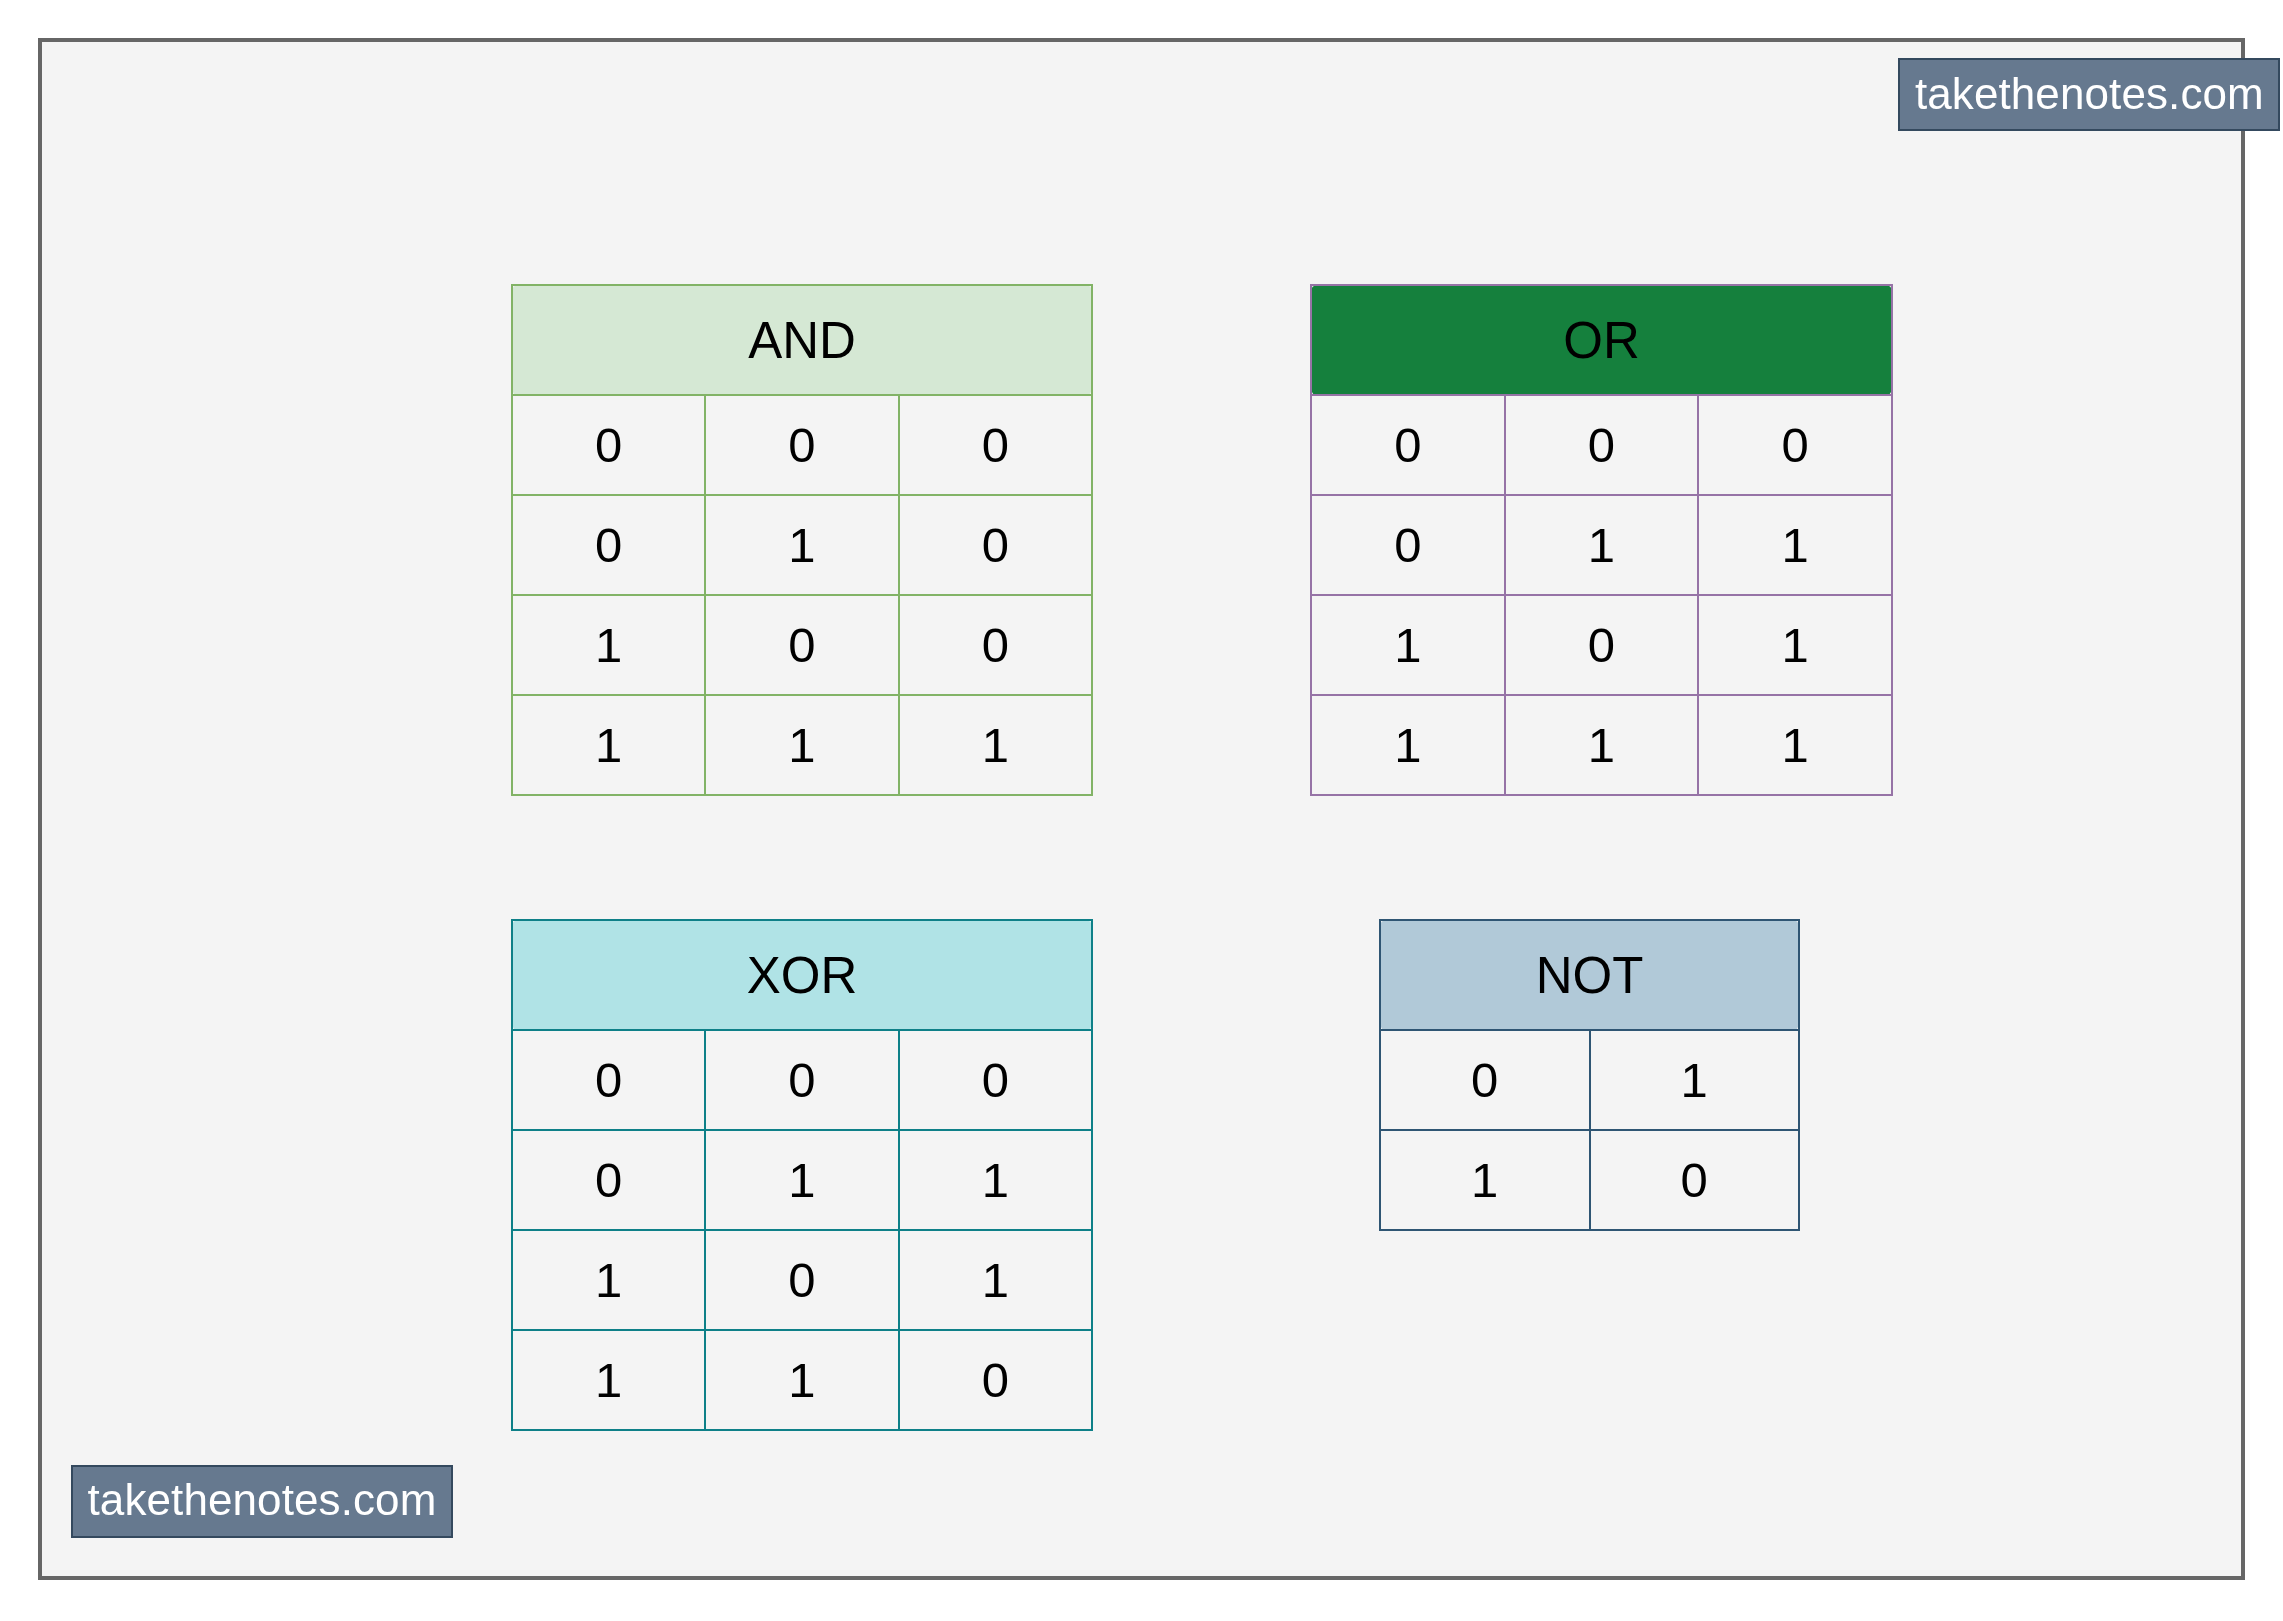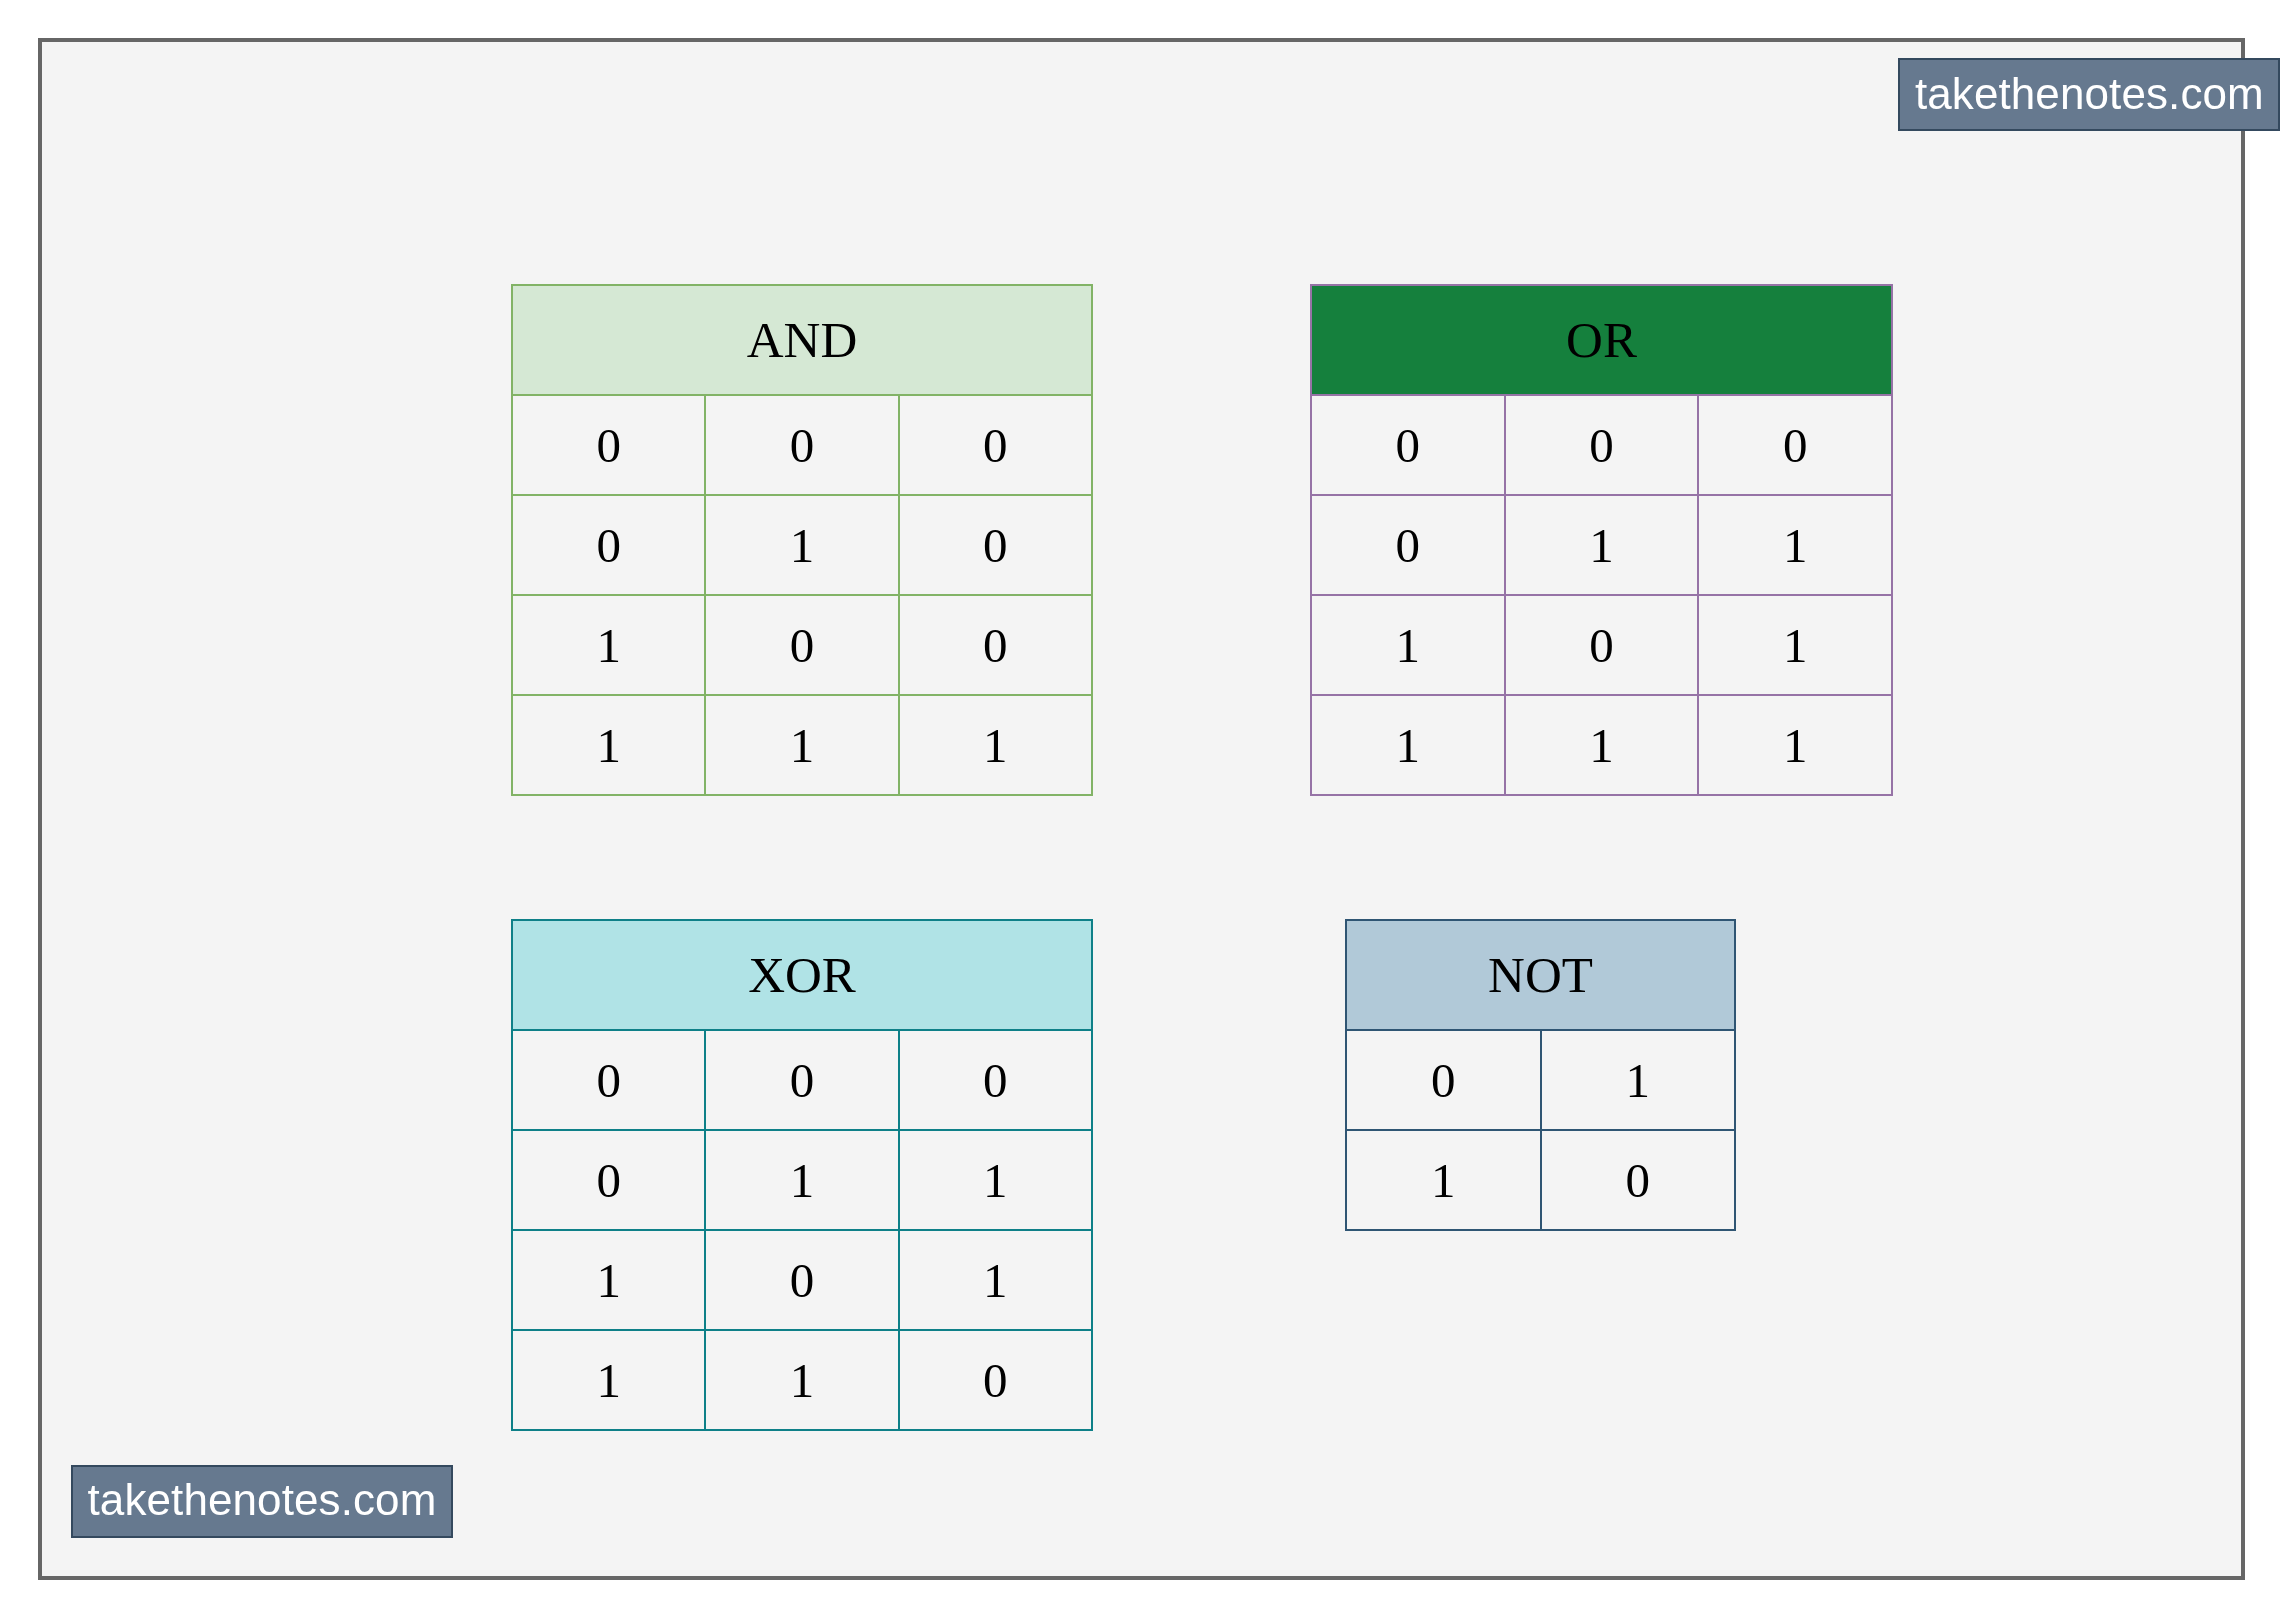--- a/index.html
+++ b/index.html
@@ -59,26 +59,27 @@
     position: absolute;
     border-collapse: collapse;
     table-layout: fixed;
     background: #f4f4f4;
   }
 
   .truth-table td {
     background: #f4f4f4;
     text-align: center;
     vertical-align: middle;
-    font-family: Liberation Serif, serif;
+    font-family: Liberation Sans, sans-serif;
     font-size: 49px;
     color: #000000;
     padding: 12px;
     height: 100px;
     box-sizing: border-box;
+    border-radius: 6px;
   }
 
   .truth-table td.header-cell {
     height: 110px;
     font-size: 51px;
   }
 
   
   #table-and {
     left: 469px;
@@ -101,23 +102,23 @@
   #table-xor {
     left: 469px;
     top: 877px;
     width: 582px;
   }
   #table-xor td { border: 2.7px solid #0e8088; }
   #table-xor td.header-cell { background: #b0e3e6; }
 
   
   #table-not {
-    left: 1303px;
+    left: 1337px;
     top: 877px;
-    width: 391px;
+    width: 421px;
   }
   #table-not td { border: 2.7px solid #2f5573; }
   #table-not td.header-cell { background: #b1c9d8; }
 </style>
 </head>
 <body>
 
 <div id="canvas">
 
   <table class="truth-table" id="table-and">

